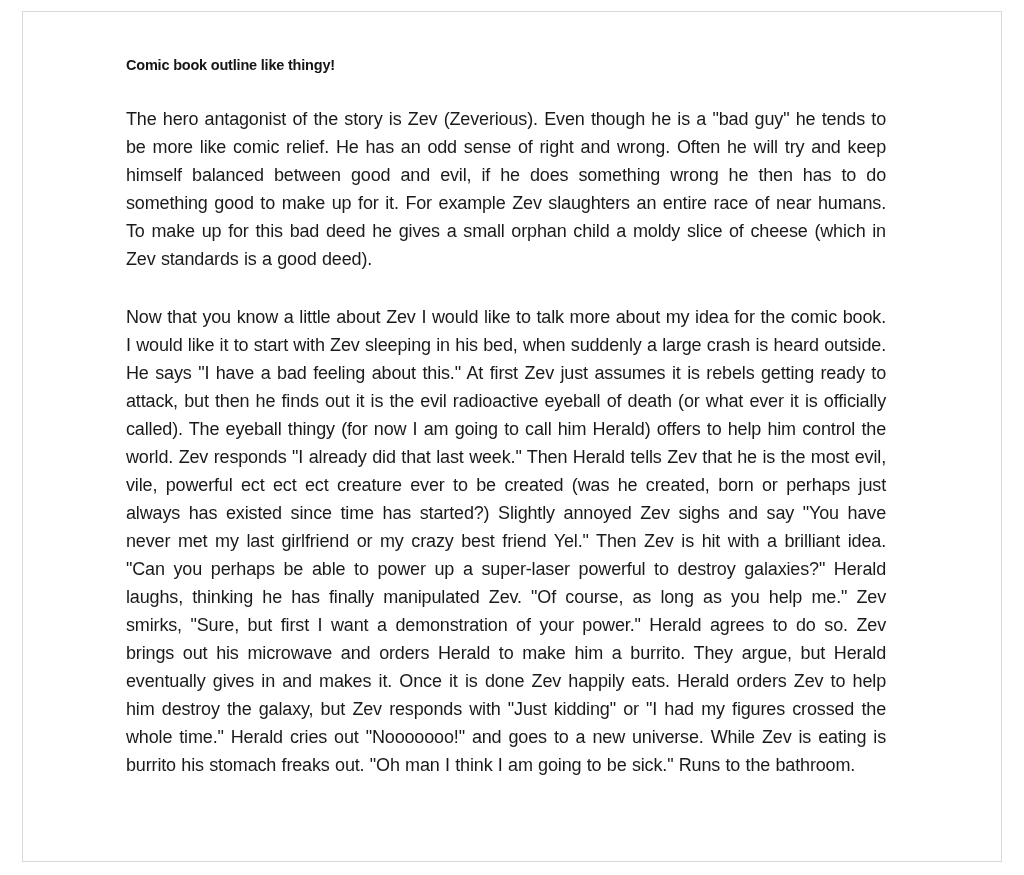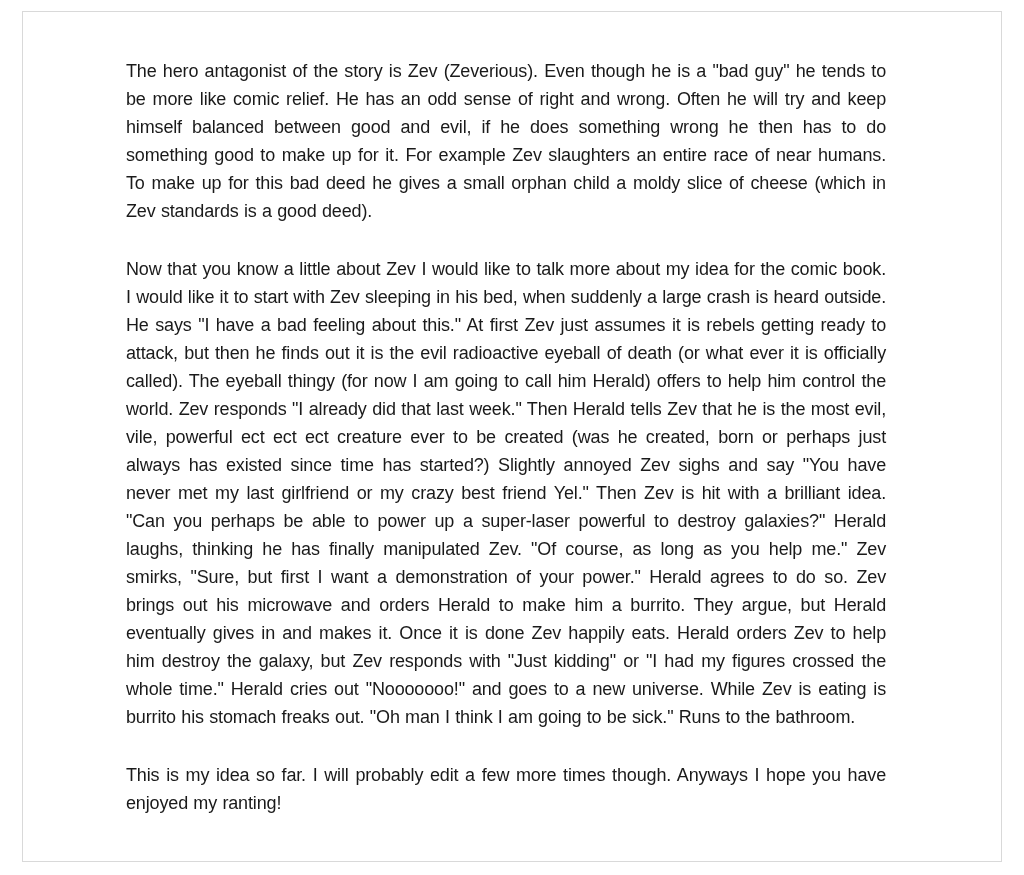--- a/index.html
+++ b/index.html
@@ -50,17 +50,17 @@
   }
   .doc-para:last-child {
     margin-bottom: 0;
   }
 </style>
 </head>
 <body>
 
 <div class="page-frame">
   <div class="doc-body">
+    <p class="doc-title">Comic book outline like thingy!</p>
     <p class="doc-para">The hero antagonist of the story is Zev (Zeverious). Even though he is a "bad guy" he tends to be more like comic relief. He has an odd sense of right and wrong. Often he will try and keep himself balanced between good and evil, if he does something wrong he then has to do something good to make up for it. For example Zev slaughters an entire race of near humans. To make up for this bad deed he gives a small orphan child a moldy slice of cheese (which in Zev standards is a good deed).</p>
     <p class="doc-para">Now that you know a little about Zev I would like to talk more about my idea for the comic book. I would like it to start with Zev sleeping in his bed, when suddenly a large crash is heard outside. He says "I have a bad feeling about this."  At first Zev just assumes it is rebels getting ready to attack, but then he finds out it is the evil radioactive eyeball of death (or what ever it is officially called). The eyeball thingy (for now I am going to call him Herald) offers to help him control the world. Zev responds "I already did that last week." Then Herald tells Zev that he is the most evil, vile, powerful ect ect ect creature ever to be created (was he created, born or perhaps just always has existed since time has started?) Slightly annoyed Zev sighs and say "You have never met my last girlfriend or my crazy best friend Yel." Then Zev is hit with a brilliant idea. "Can you perhaps be able to power up a super-laser powerful to destroy galaxies?" Herald laughs, thinking he has finally manipulated Zev. "Of course, as long as you help me." Zev smirks, "Sure, but first I want a demonstration of your power." Herald agrees to do so. Zev brings out his microwave and orders Herald to make him a burrito. They argue, but Herald eventually gives in and makes it. Once it is done Zev happily eats. Herald orders Zev to help him destroy the galaxy, but Zev responds with "Just kidding" or "I had my figures crossed the whole time." Herald cries out "Nooooooo!" and goes to a new universe. While Zev is eating is burrito his stomach freaks out. "Oh man I think I am going to be sick." Runs to the bathroom.</p>
-    <p class="doc-para">This is my idea so far. I will probably edit a few more times though. Anyways I hope you have enjoyed my ranting!</p>
   </div>
 </div>
 
 </body></html>

